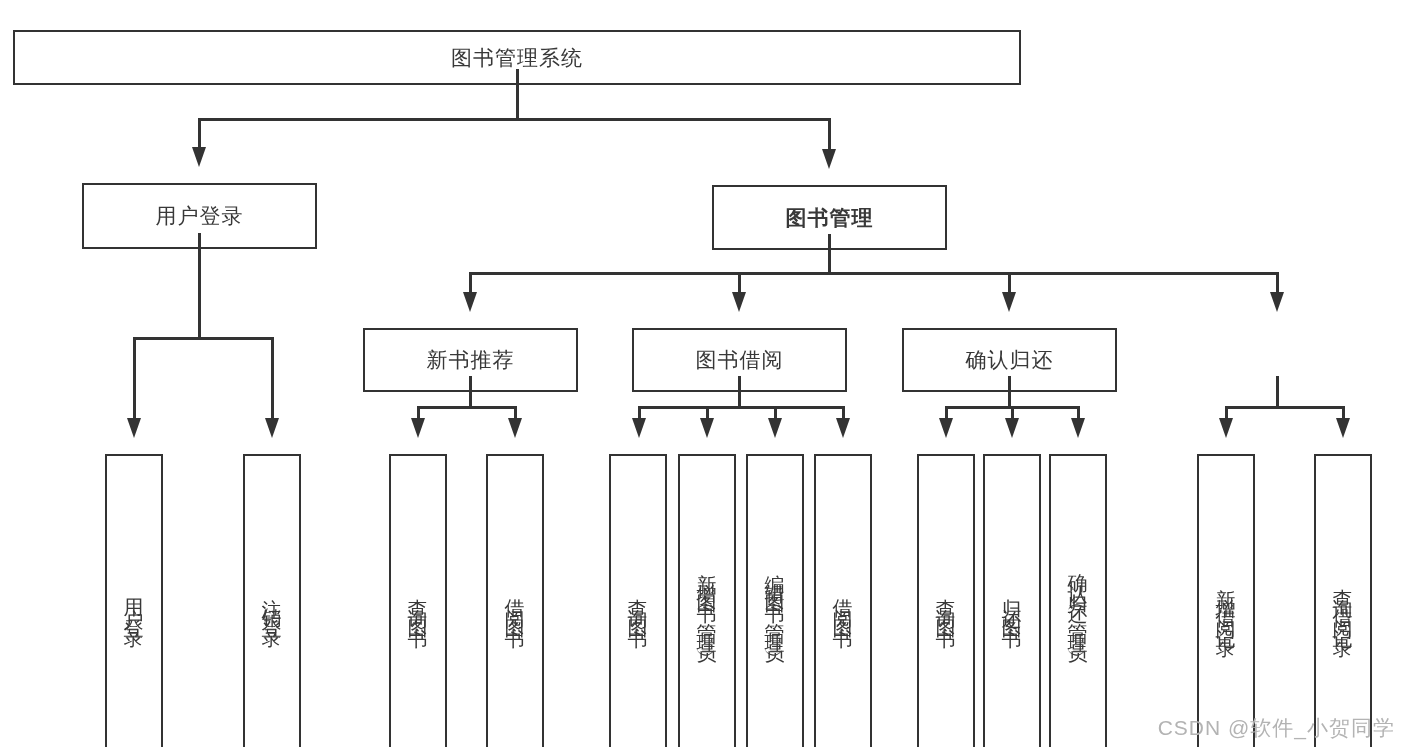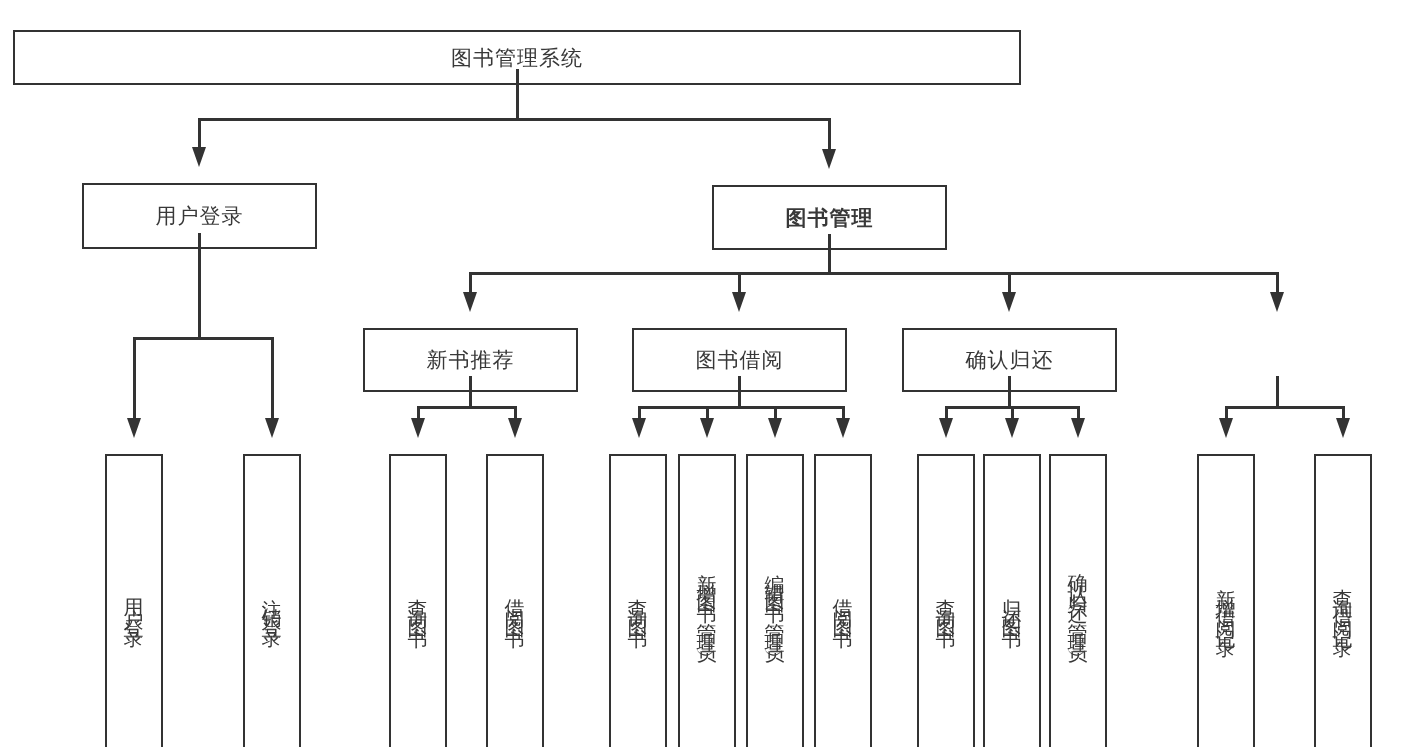--- a/index.html
+++ b/index.html
@@ -191,14 +191,15 @@
     <span class="vtext">确认归还（管理员）</span>
   </div>
 
   <div class="box" style="left:1197px; top:438px; width:58px; height:298px;">
     <span class="vtext">新增借阅记录</span>
   </div>
   <div class="box" style="left:1314px; top:438px; width:58px; height:298px;">
     <span class="vtext">查询借阅记录</span>
   </div>
 
+  <div class="watermark">CSDN @软件_小贺同学</div>
 
 </div>
 
 </body></html>

